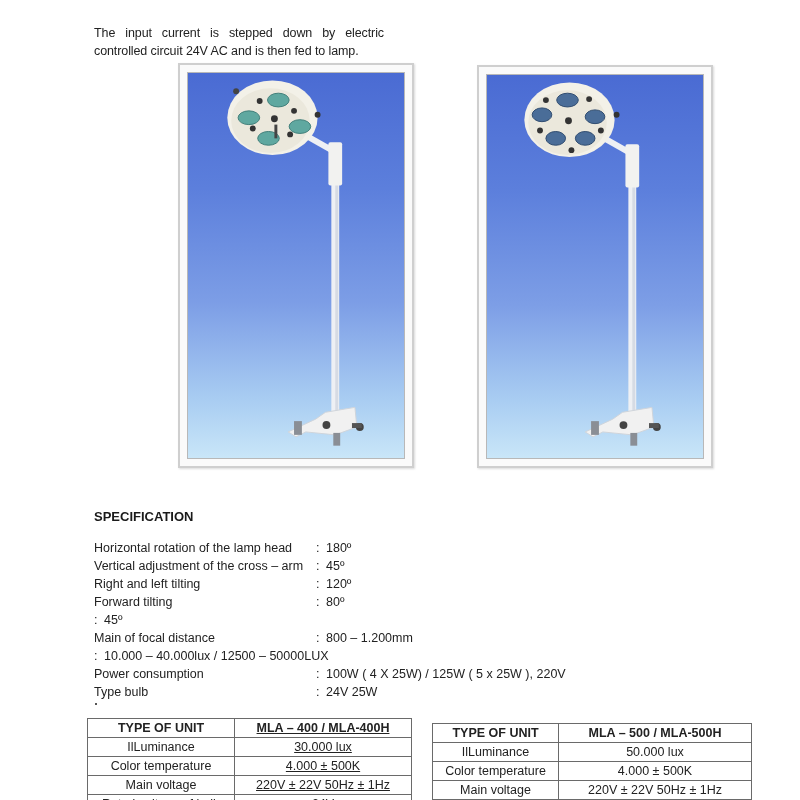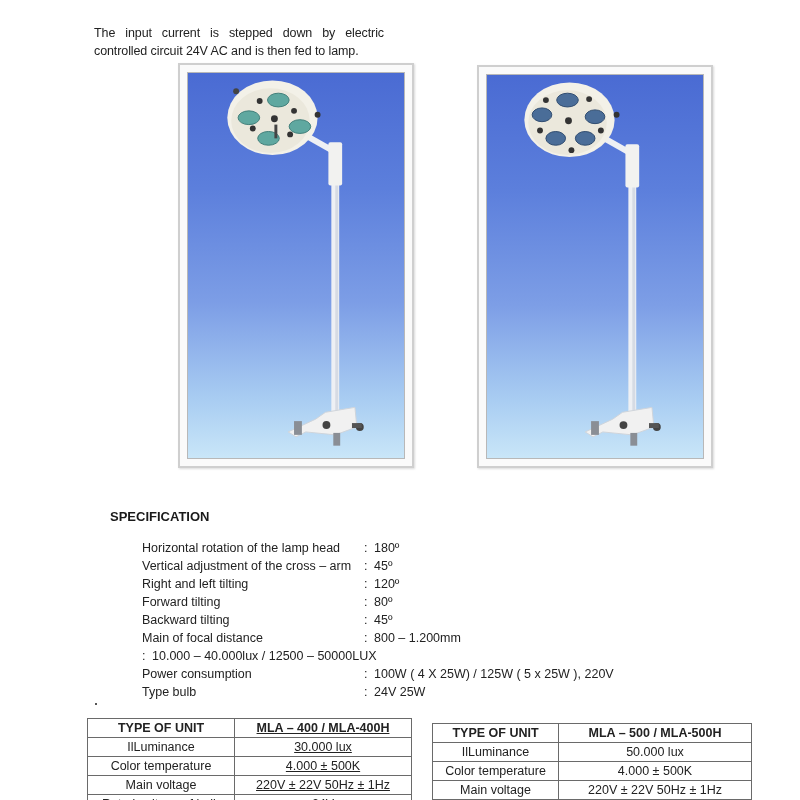--- a/index.html
+++ b/index.html
@@ -23,25 +23,25 @@
     }
     .photo .inner {
       position: absolute; left: 7px; top: 7px; right: 7px; bottom: 7px;
       background: linear-gradient(to bottom, #4a6bd3 0%, #5c7fdc 30%, #7d9ee6 60%, #a9cdf2 85%, #c9e6f8 100%);
       border: 1px solid #b8b8b8; overflow: hidden;
     }
     .photo svg { position: absolute; left: 0; top: 0; width: 100%; height: 100%; }
 
     .spec-title {
       position: absolute; left: 94px; top: 509px;
-      font-size: 13px; font-weight: bold; color: #1a1a1a; margin-left: 16px;
+      font-size: 13px; font-weight: bold; color: #1a1a1a;
     }
     .spec-list {
       position: absolute; left: 94px; top: 539px; width: 520px;
-      font-size: 12.5px; color: #222; margin-left: 48px;
+      font-size: 12.5px; color: #222;
     }
     .spec-row { display: flex; height: 18px; line-height: 18px; }
     .spec-label { width: 222px; white-space: nowrap; }
     .spec-colon { width: 10px; }
     .spec-value { white-space: nowrap; }
 
     .dot { position: absolute; left: 95px; top: 703px; width: 2px; height: 2px; background: #555; }
 
     table.units {
       position: absolute; border-collapse: collapse;
@@ -152,21 +152,20 @@
     <span class="spec-label">Right and left tilting</span>
     <span class="spec-colon">:</span>
     <span class="spec-value">120º</span>
   </div>
   <div class="spec-row">
     <span class="spec-label">Forward tilting</span>
     <span class="spec-colon">:</span>
     <span class="spec-value">80º</span>
   </div>
   <div class="spec-row">
-    <span class="spec-label">Backward tilting</span>
     <span class="spec-colon">:</span>
     <span class="spec-value">45º</span>
   </div>
   <div class="spec-row">
     <span class="spec-label">Main of focal distance</span>
     <span class="spec-colon">:</span>
     <span class="spec-value">800 – 1.200mm</span>
   </div>
   <div class="spec-row">
     <span class="spec-colon">:</span>

